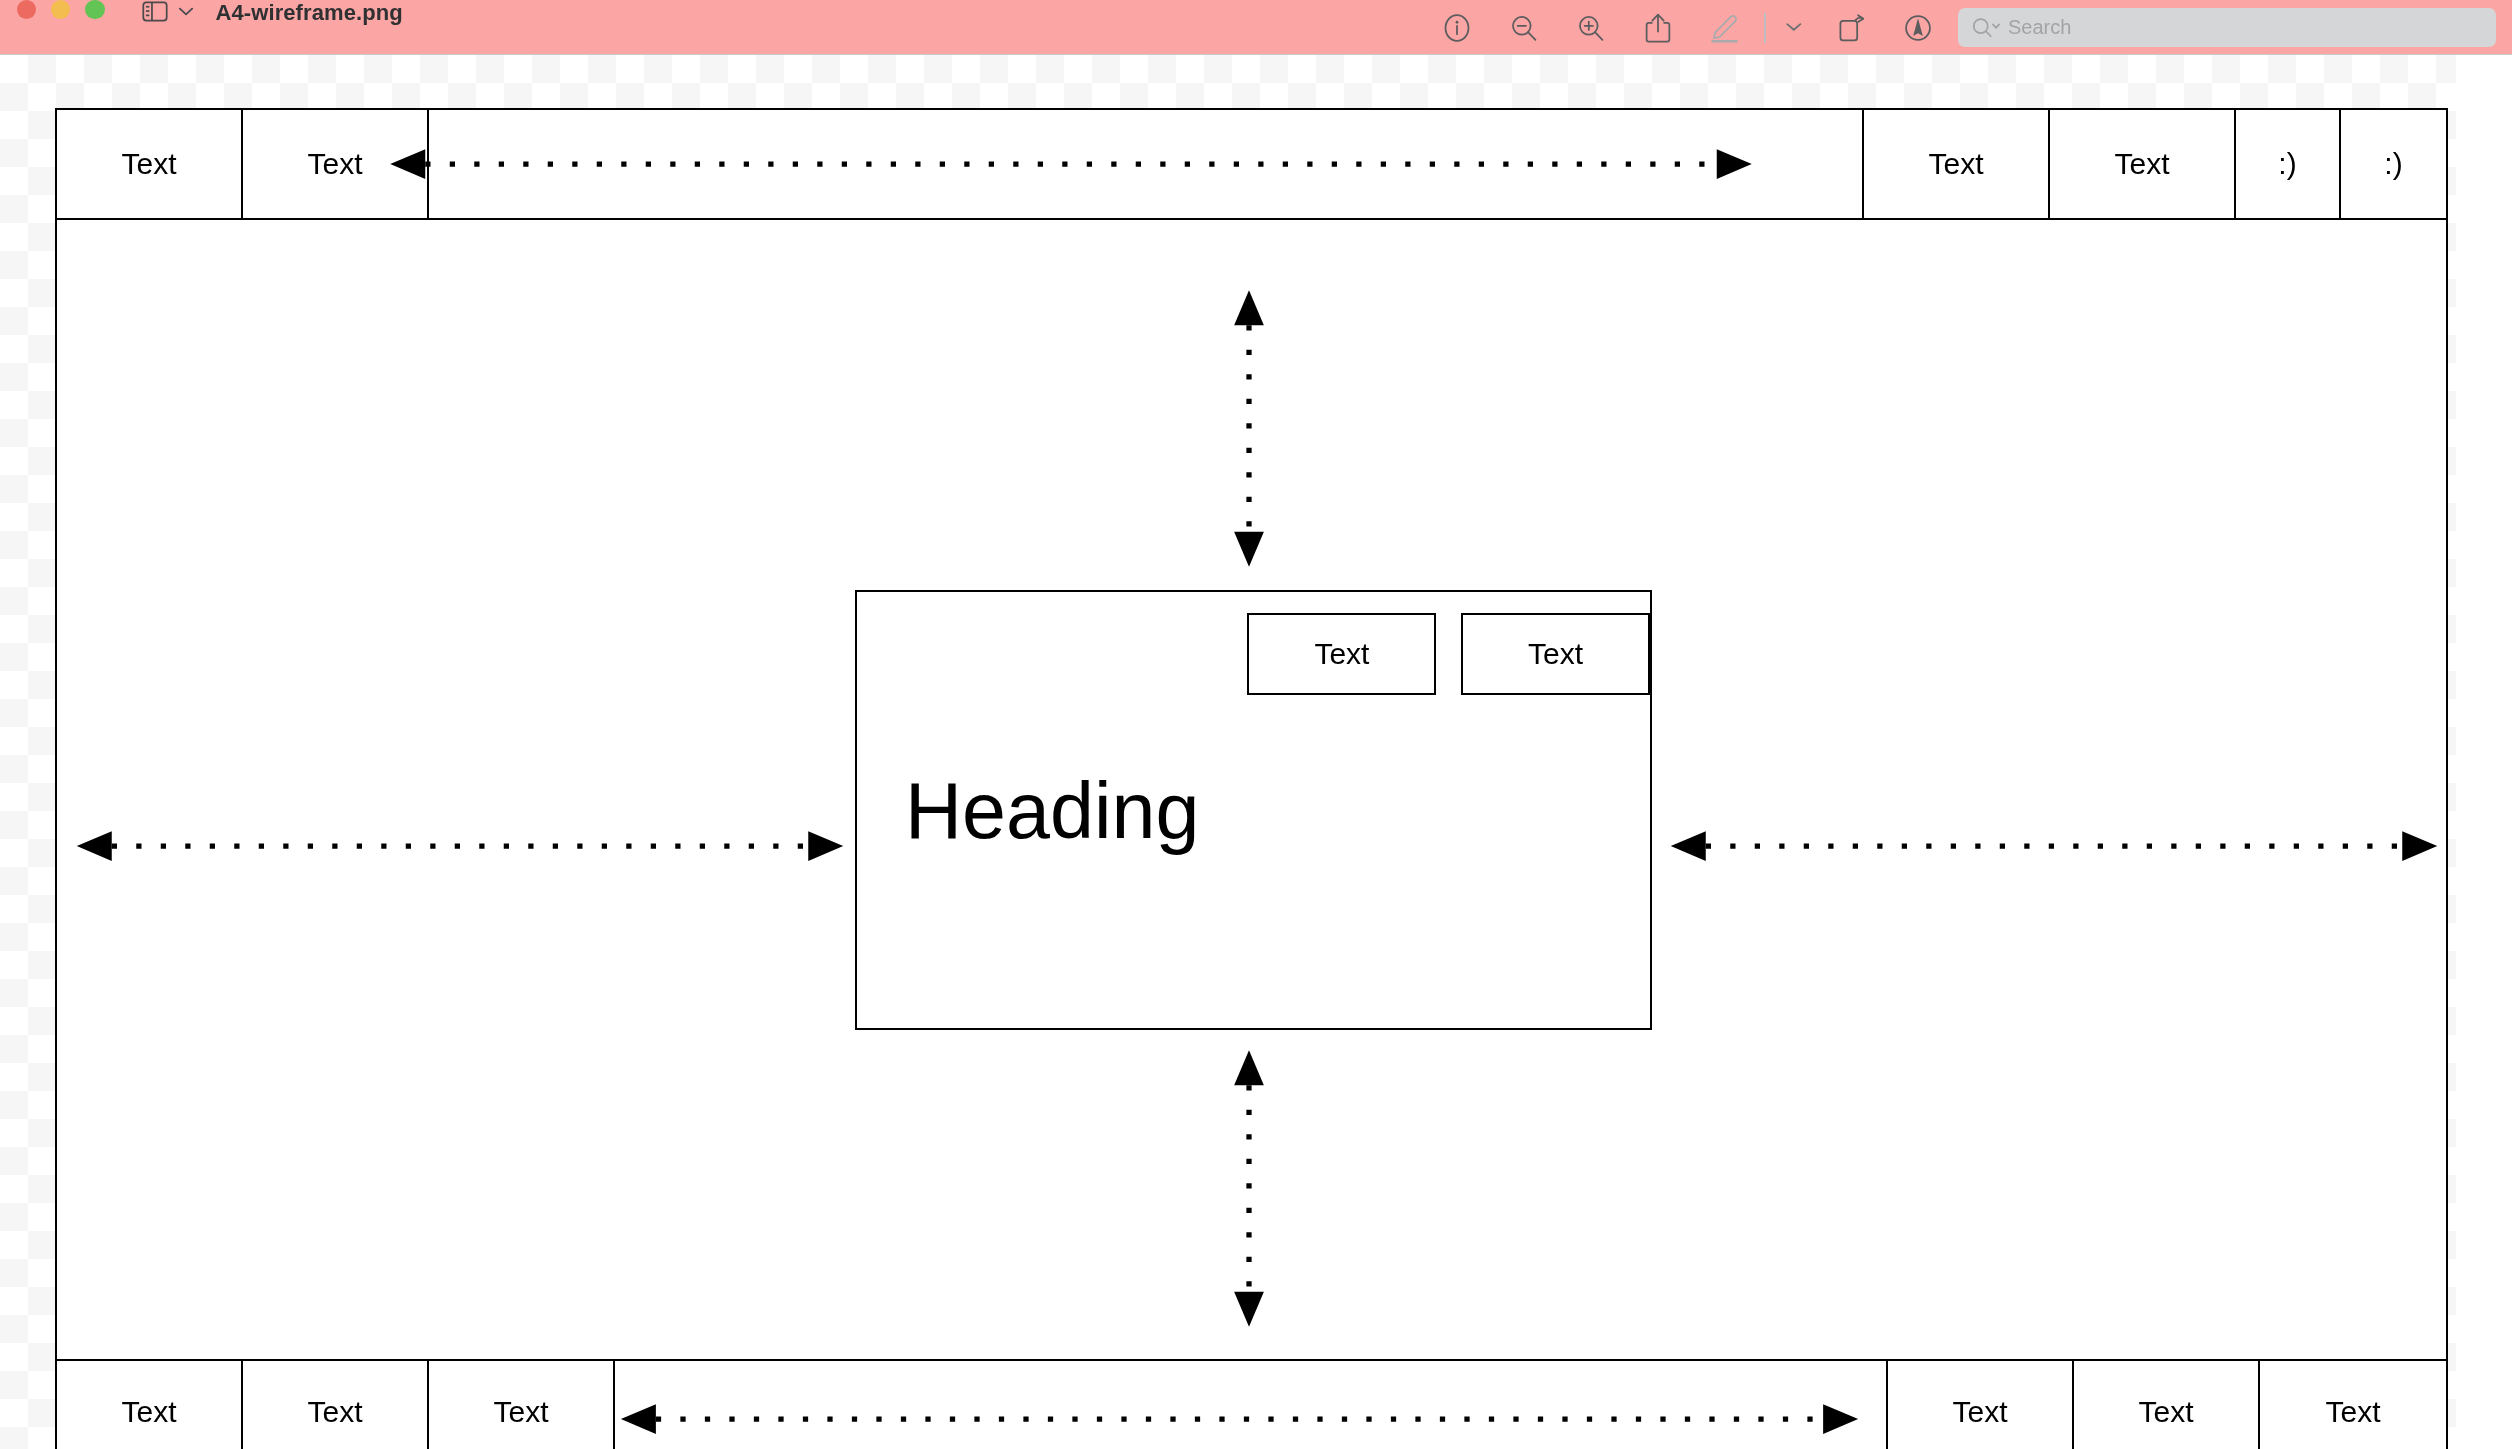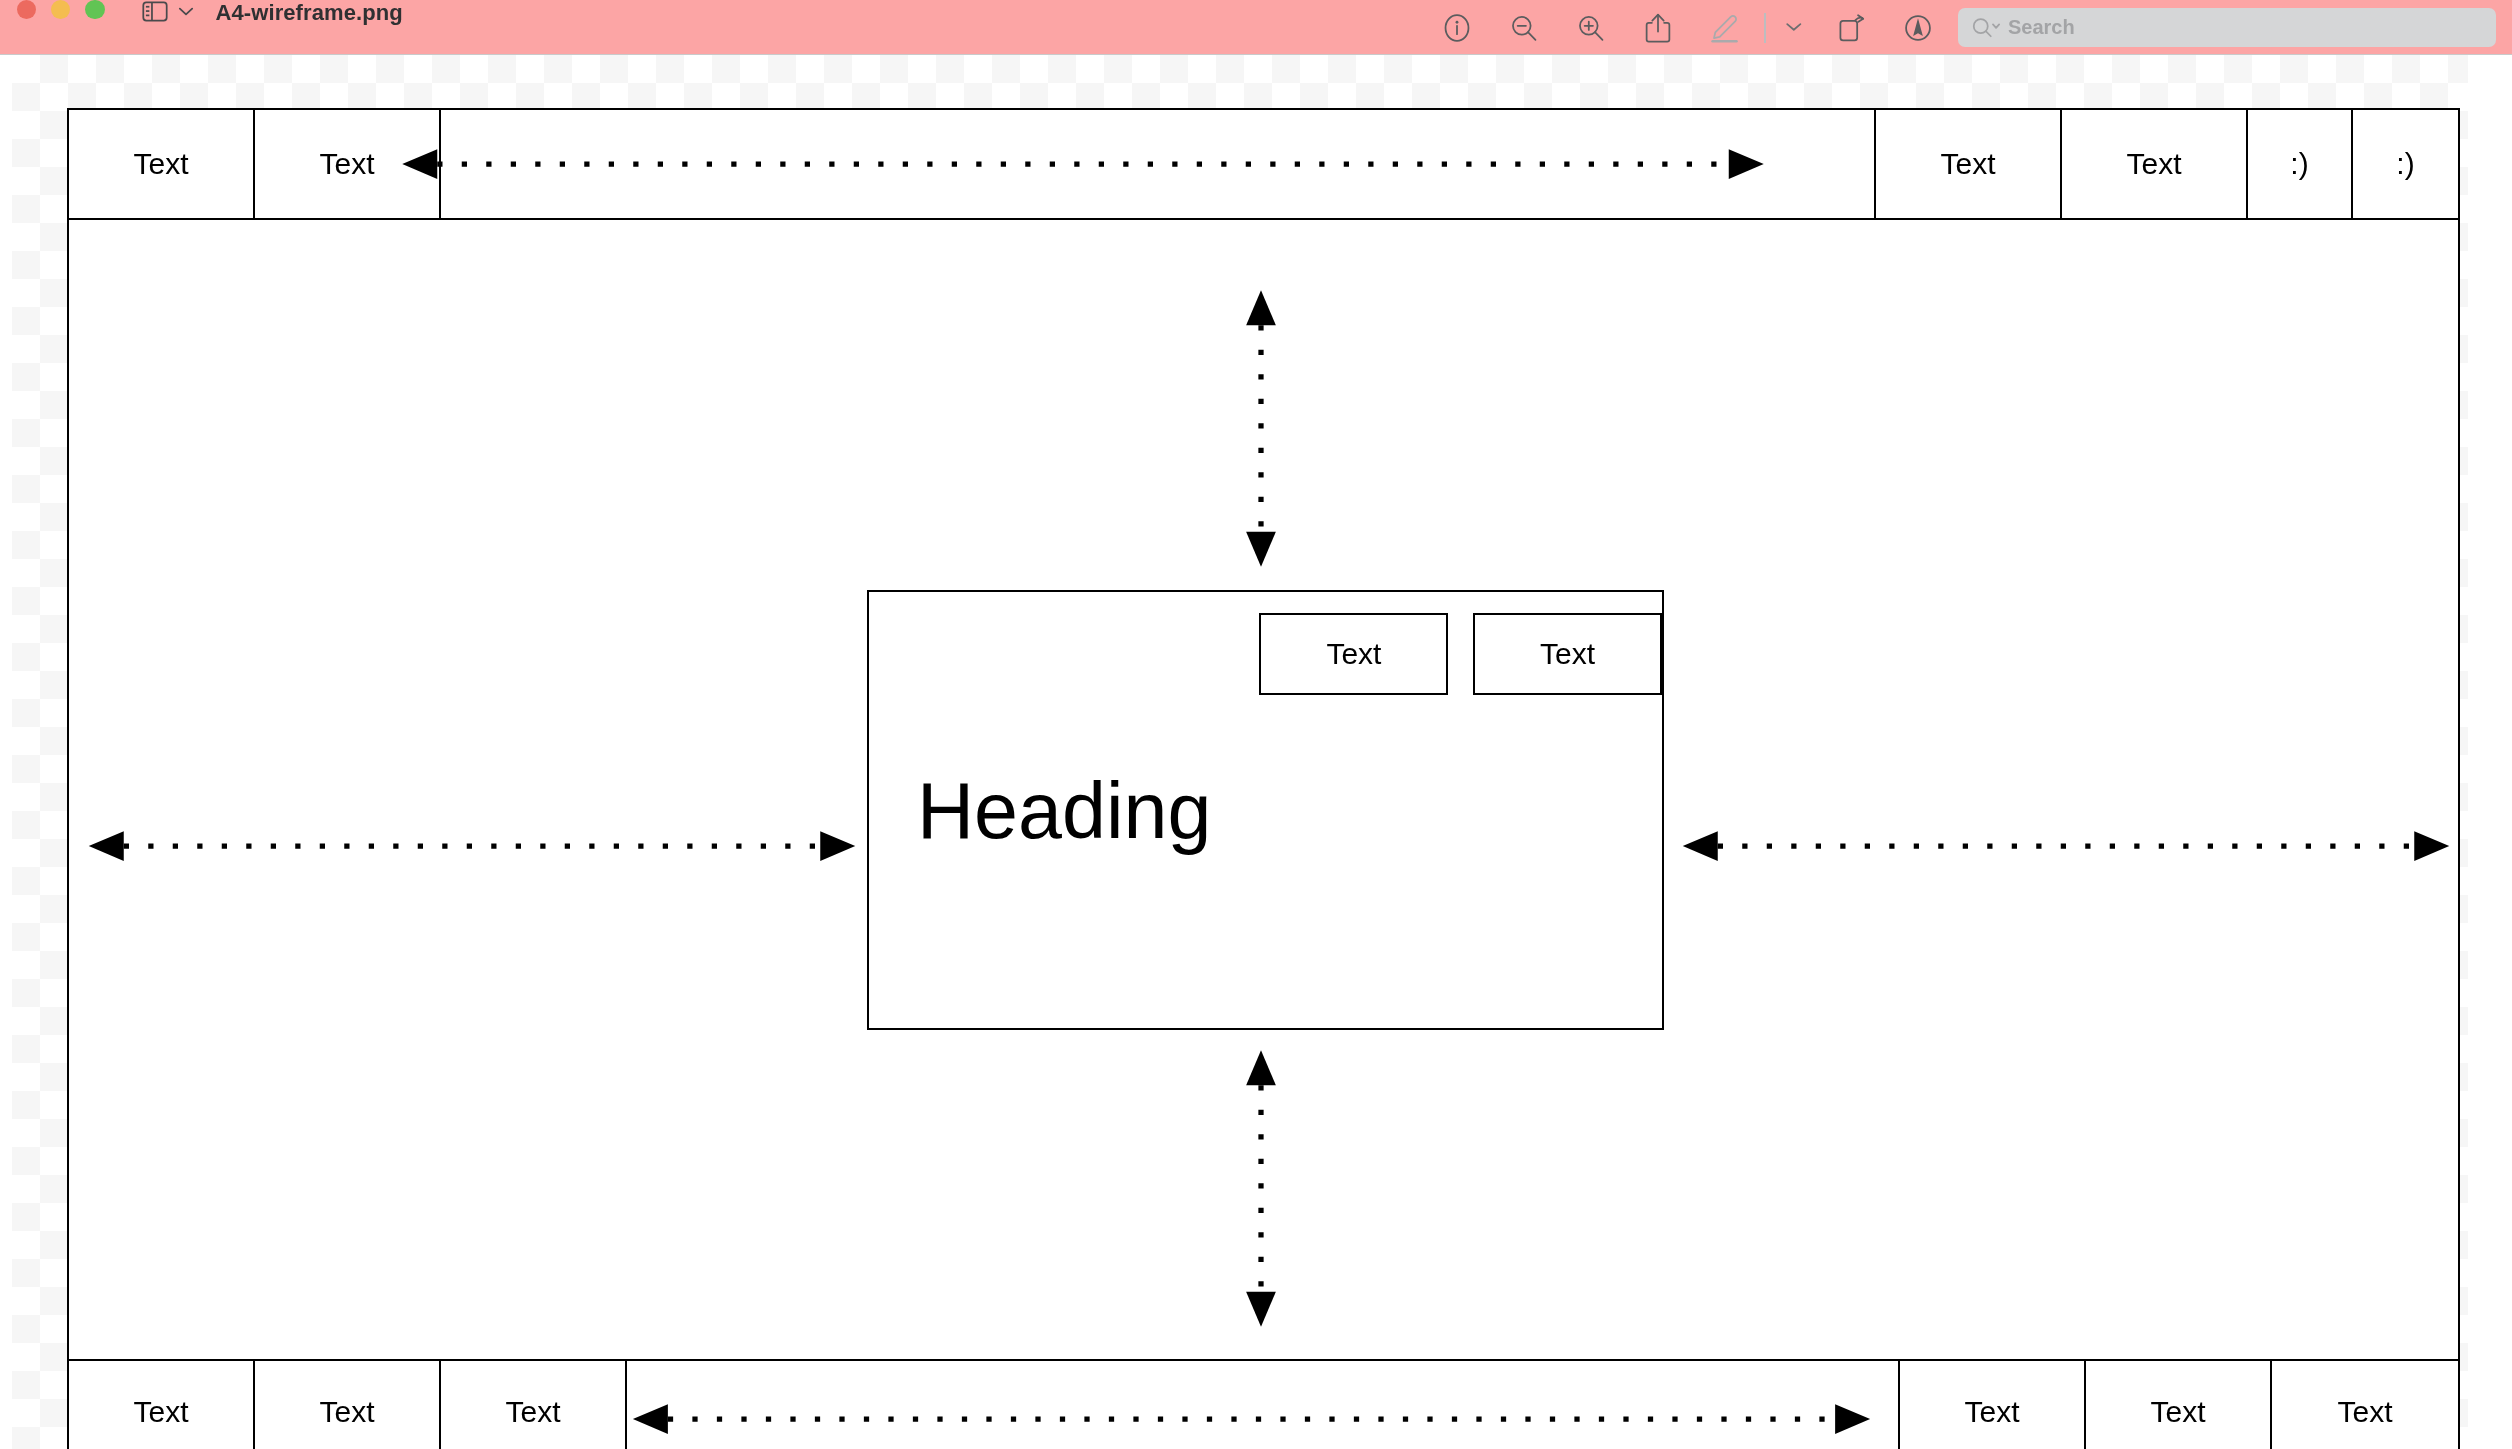--- a/index.html
+++ b/index.html
@@ -69,21 +69,20 @@
     white-space: nowrap;
   }
 
   .toolbar-right {
     position: absolute;
     right: 0; top: 0;
     height: 55px;
     display: flex;
     align-items: center;
     gap: 0px;
-    font-weight: bold;
   }
   .tool-btn {
     width: 67px;
     height: 55px;
     display: flex;
     align-items: center;
     justify-content: center;
     color: #5b5c5e;
   }
   .tool-btn.dim { color: #a9aaac; }
@@ -126,21 +125,20 @@
     position: absolute;
     left: 0; top: 55px;
     width: 2456px;
     height: 1395px;
     background-color: #ffffff;
     background-image:
       linear-gradient(45deg, #f6f6f6 25%, transparent 25%, transparent 75%, #f6f6f6 75%),
       linear-gradient(45deg, #f6f6f6 25%, transparent 25%, transparent 75%, #f6f6f6 75%);
     background-size: 56px 56px;
     background-position: 0 0, 28px 28px;
-    margin-left: 12px;
   }
 
   
   .page {
     position: absolute;
     left: 55px;
     top: 53px;
     width: 2393px;
     height: 1356px;
     background: #ffffff;

